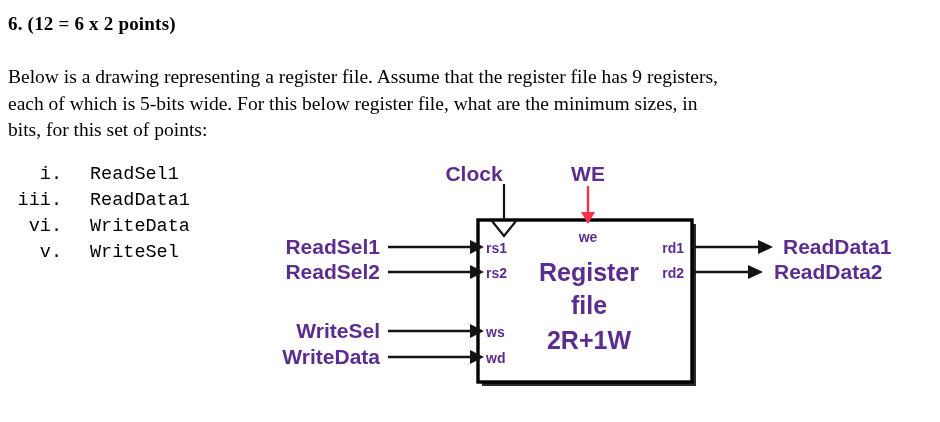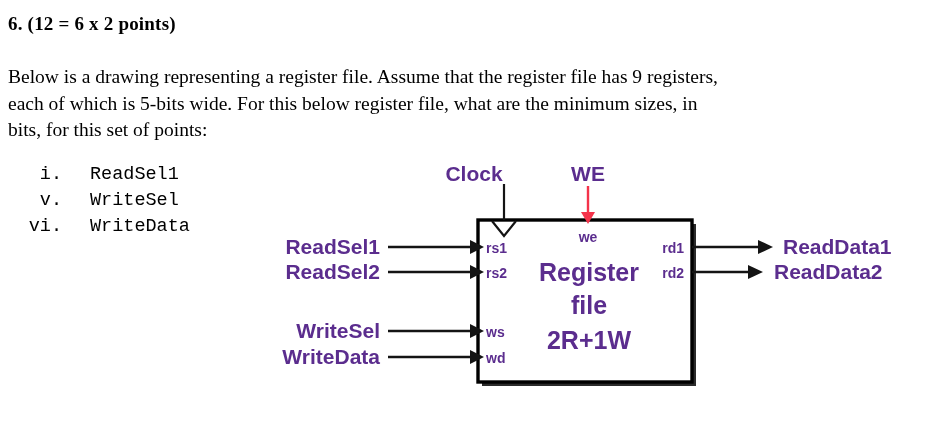--- a/index.html
+++ b/index.html
@@ -117,24 +117,27 @@
     <div class="line">Below is a drawing representing a register file.  Assume that the register file has 9 registers,</div>
     <div class="line">each of which is 5-bits wide.  For this below register file, what are the minimum sizes, in</div>
     <div class="line">bits, for this set of points:</div>
   </div>
 
   <div class="signal-list">
     <div class="signal-row">
       <span class="signal-num">i.</span><span class="signal-label">ReadSel1</span>
     </div>
     <div class="signal-row">
-      <span class="signal-num">v.</span><span class="signal-label">WriteSel</span>
+      <span class="signal-num">iii.</span><span class="signal-label">ReadData1</span>
     </div>
     <div class="signal-row">
       <span class="signal-num">vi.</span><span class="signal-label">WriteData</span>
+    </div>
+    <div class="signal-row">
+      <span class="signal-num">v.</span><span class="signal-label">WriteSel</span>
     </div>
   </div>
 
   <div class="diagram">
     <svg width="700" height="240" viewBox="0 0 700 240" xmlns="http://www.w3.org/2000/svg">
 
       <rect class="box-shadow" x="242" y="70" width="214" height="162" rx="0"></rect>
 
       <rect class="box-outline" x="238" y="66" width="214" height="162"></rect>
 

